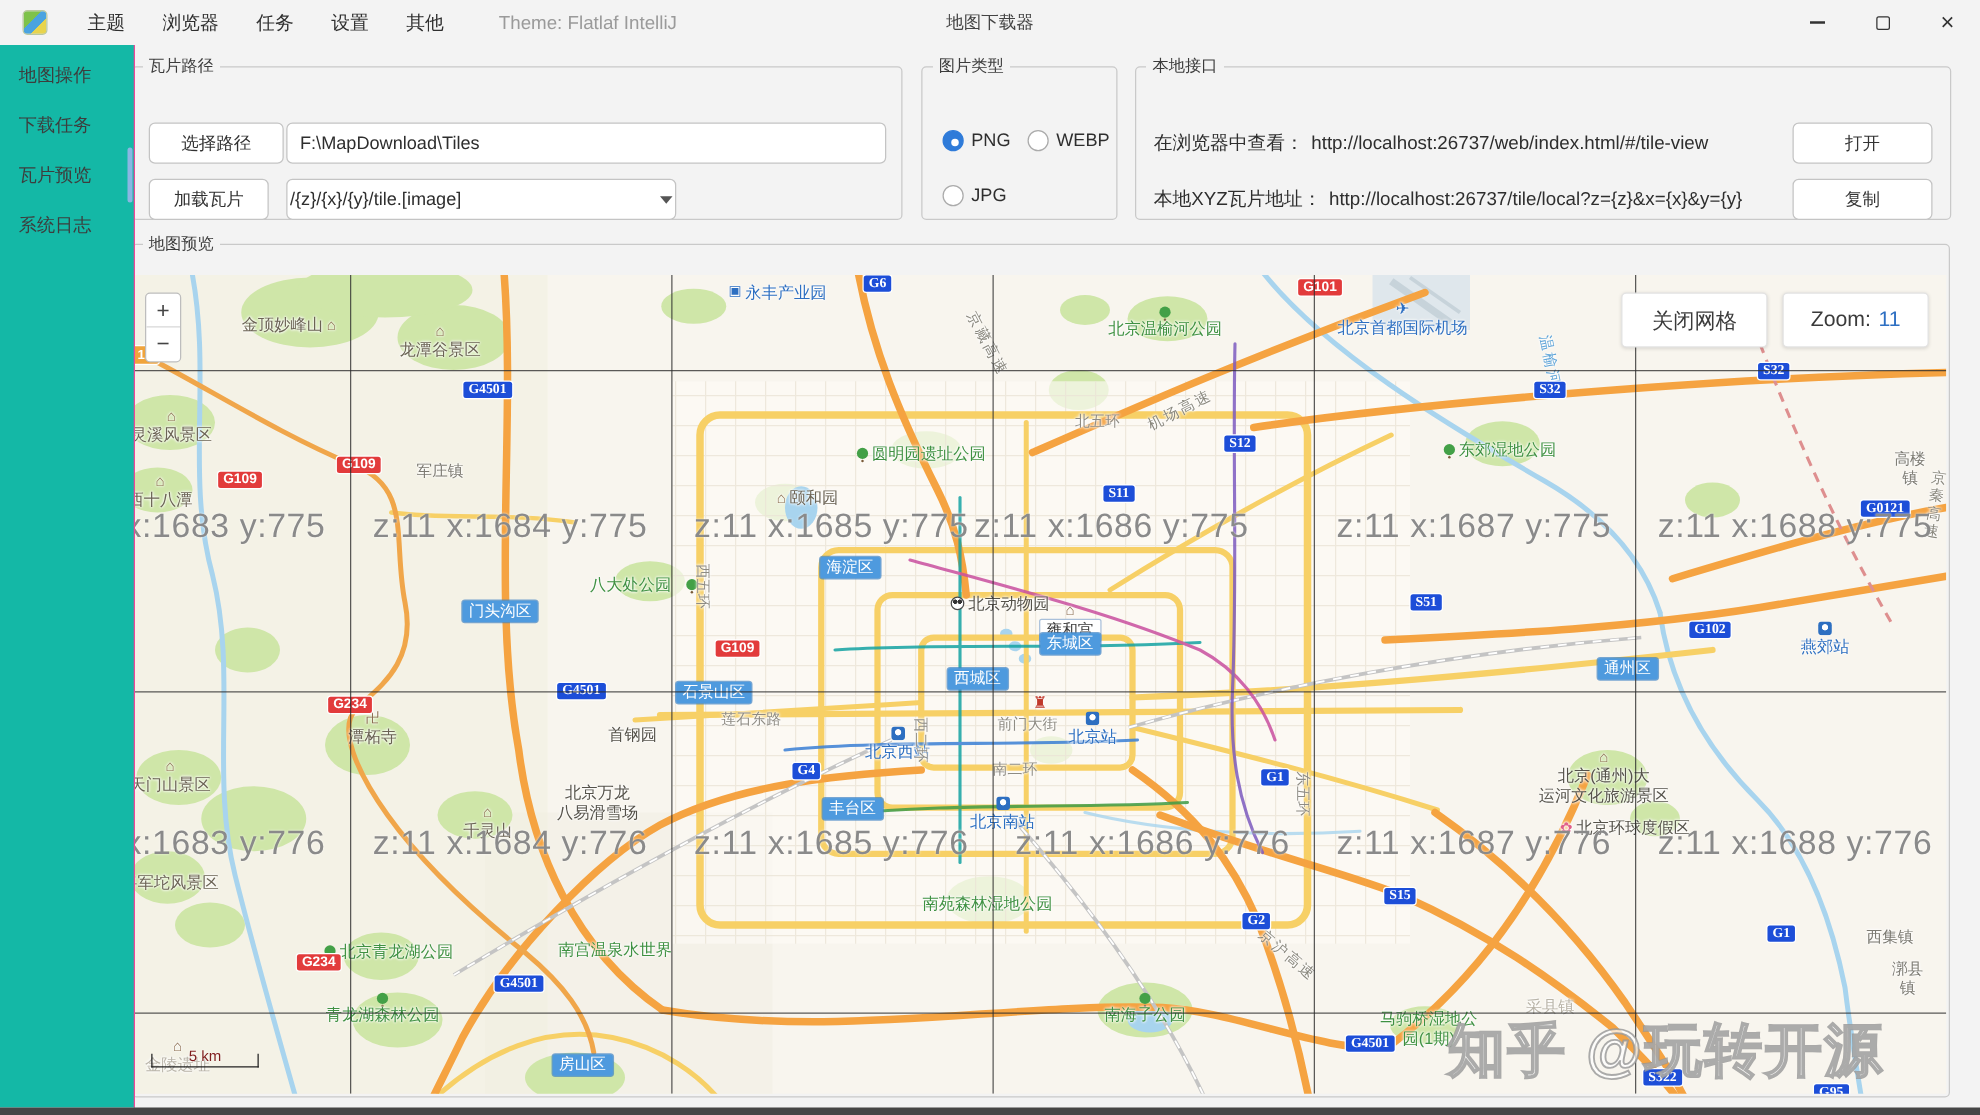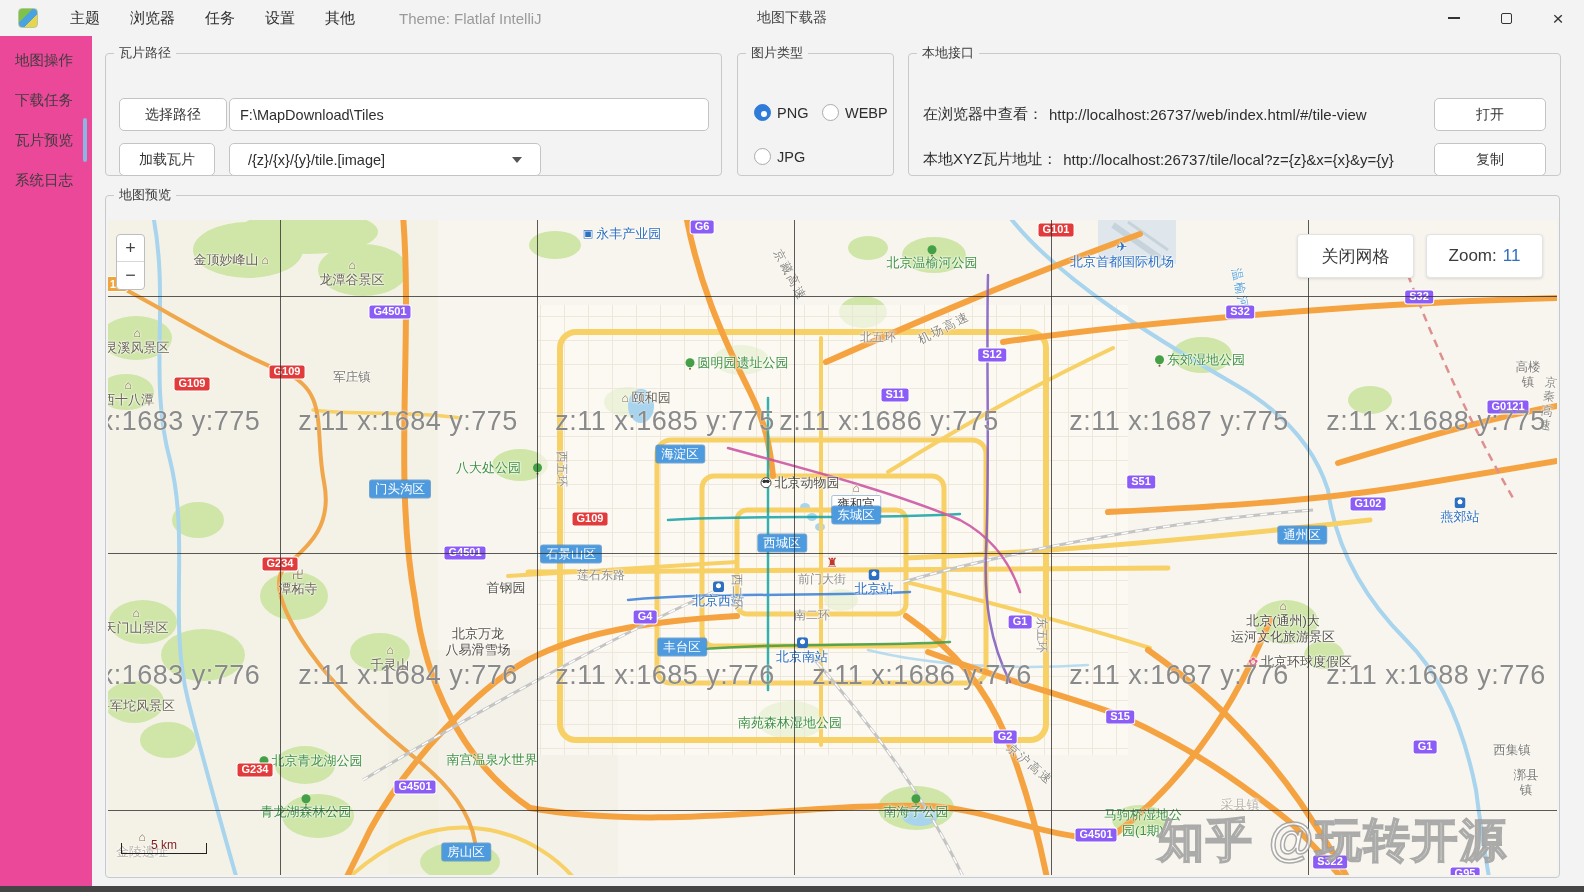--- a/index.html
+++ b/index.html
@@ -14,33 +14,33 @@
   .menubar span { cursor:default; }
   .theme-label { margin-left:44px; font-size:15px; color:#9a9a9a; }
   .window-title { position:absolute; left:50%; transform:translateX(-50%); font-size:14px; color:#444; }
   .win-controls { margin-left:auto; display:flex; height:36px; }
   .win-btn { width:52px; height:36px; display:flex; align-items:center; justify-content:center; color:#333; }
   .glyph-min { width:12px; height:1.5px; background:#333; display:block; }
   .glyph-max { width:11px; height:11px; border:1.5px solid #333; border-radius:2px; display:block; }
   .glyph-close { font-size:19px; line-height:1; }
 
   
-  .sidebar { position:absolute; left:0; top:36px; width:92px; bottom:6px; background:#ec4899; border-right:4px solid #ec4899; padding-top:4px; z-index:30; }
+  .sidebar { position:absolute; left:0; top:36px; width:108px; bottom:6px; background:#14b8a6; border-right:1px solid #ec4899; padding-top:4px; z-index:30; }
   .side-item { position:relative; height:40px; display:flex; align-items:center; padding-left:15px; font-size:14.5px; color:#3d3d3d; cursor:pointer; }
   .side-item.selected::after { content:""; position:absolute; right:1px; top:-2px; bottom:-2px; width:4px; background:#8ab6e3; border-radius:2px; }
 
   
   fieldset.panel { position:absolute; border:1px solid #c9c9c9; border-radius:4px; background:#f3f3f3; }
   fieldset.panel legend { margin-left:8px; padding:0 5px; font-size:13px; color:#3c3c3c; }
   .btn { position:absolute; background:#fff; border:1px solid #c4c4c4; border-radius:5px; font-size:14px; color:#333;
          display:flex; align-items:center; justify-content:center; cursor:pointer; font-family:inherit; }
   .textfield { position:absolute; background:#fff; border:1px solid #c4c4c4; border-radius:5px; font-size:14.5px; color:#2e2e2e;
          display:flex; align-items:center; padding:0 10px; }
   .combo { position:absolute; background:#fff; border:1px solid #c4c4c4; border-radius:5px; font-size:14.5px; color:#2e2e2e;
-         display:flex; align-items:center; padding:0 18px; cursor:pointer; }
+         display:flex; align-items:center; padding:0 2px; cursor:pointer; }
   .combo .arrow { margin-left:auto; width:0; height:0; border-left:5px solid transparent; border-right:5px solid transparent; border-top:6px solid #555; }
 
   .radio-opt { position:absolute; display:flex; align-items:center; gap:6px; font-size:14.5px; color:#2e2e2e; cursor:pointer; }
   .radio-dot { width:17px; height:17px; border-radius:50%; background:#fff; border:1px solid #ababab; position:relative; }
   .radio-opt.sel .radio-dot { background:#2f7bd9; border-color:#2f7bd9; }
   .radio-opt.sel .radio-dot::after { content:""; position:absolute; left:5.5px; top:5.5px; width:6px; height:6px; border-radius:50%; background:#fff; }
 
   .api-row { position:absolute; left:14px; right:14px; height:33px; display:flex; align-items:center; font-size:15px; color:#2e2e2e; }
   .api-row .lbl { white-space:nowrap; }
   .api-row .url { white-space:nowrap; margin-left:6px; }
@@ -67,21 +67,21 @@
   .mlabel.town { color:#7c7a72; font-size:12.5px; }
   .mlabel.faint { color:#b9b4a8; }
   .mlabel.blue { color:#2d6fc1; }
   .mlabel.station { color:#2d6fc1; }
   .mlabel.roadname { color:#8a887e; font-size:12px; letter-spacing:2px; }
   .mlabel.water { color:#5ea4d8; font-size:12px; letter-spacing:2px; }
   .mlabel.district .t { background:#4e9ade; color:#fff; padding:1px 5px; border-radius:2px; font-size:12.5px; text-shadow:none; box-shadow:0 0 0 1px rgba(62,131,196,.7); }
   .mlabel.whitebadge .t { background:#fff; color:#3a3a3a; padding:1px 5px; border-radius:2px; font-size:12.5px; text-shadow:none; border:1px solid #a9c0da; }
   .mlabel.red .t, .mlabel.green .t, .mlabel.orange .t { color:#fff; font-size:11px; font-weight:700; padding:0 4px; border-radius:2px; text-shadow:none; box-shadow:0 0 0 1px #fff; }
   .mlabel.red .t { background:#e23b3b; }
-  .mlabel.green .t { background:#8b5cf6; }
+  .mlabel.green .t { background:#1d4ed8;font-family:Liberation Serif, serif; }
 
   .mic { display:inline-block; line-height:1; }
   .ic-temple { color:#8a6b4e; font-size:12px; }
   .ic-swastika { color:#8a6b4e; font-size:11px; }
   .ic-plane { color:#2d6fc1; font-size:13px; }
   .ic-building { color:#2d6fc1; font-size:11px; }
   .ic-flower { color:#e05f8a; font-size:12px; }
   .ic-palace { color:#c0392b; font-size:13px; }
   .ic-tree { width:9px; height:9px; background:#43a047; border-radius:50%; box-shadow:0 6px 0 -3.5px #7a5b3a; }
   .ic-panda { width:11px; height:11px; border-radius:50%; border:1px solid #4a4a4a;
@@ -353,21 +353,21 @@
       <div class="mlabel scenic" style="left: 28px; top: 486px; transform: translate(-50%, -50%);"><span class="t">将军坨风景区</span></div>
       <div class="mlabel faint col" style="left: 34px; top: 625px; transform: translate(-50%, -50%);"><span class="mic ic-temple">⌂</span><span class="t">金陵遗址</span></div>
       <div class="mlabel blue" style="left: 514px; top: 14px; transform: translate(-50%, -50%);"><span class="mic ic-building">▣</span><span class="t">永丰产业园</span></div>
       <div class="mlabel park col" style="left: 824px; top: 38px; transform: translate(-50%, -50%);"><span class="mic ic-tree"></span><span class="t">北京温榆河公园</span></div>
       <div class="mlabel blue col" style="left: 1014px; top: 35px; transform: translate(-50%, -50%);"><span class="mic ic-plane">✈</span><span class="t">北京首都国际机场</span></div>
       <div class="mlabel town" style="left: 1420px; top: 155px; transform: translate(-50%, -50%);"><span class="t">高楼镇</span></div>
       <div class="mlabel park" style="left: 1092px; top: 140px; transform: translate(-50%, -50%);"><span class="mic ic-tree"></span><span class="t">东郊湿地公园</span></div>
       <div class="mlabel park" style="left: 629px; top: 143px; transform: translate(-50%, -50%);"><span class="mic ic-tree"></span><span class="t">圆明园遗址公园</span></div>
       <div class="mlabel scenic" style="left: 538px; top: 178px; transform: translate(-50%, -50%);"><span class="mic ic-temple">⌂</span><span class="t">颐和园</span></div>
       <div class="mlabel gray" style="left: 770px; top: 117px; transform: translate(-50%, -50%);"><span class="t">北五环</span></div>
-      <div class="mlabel park" style="left: 391px; top: 248px; transform: translate(-50%, -50%); gap: 12px;"><span class="t">八大处公园</span><span class="mic ic-tree"></span></div>
+      <div class="mlabel park" style="left: 407px; top: 248px; transform: translate(-50%, -50%); gap: 12px;"><span class="t">八大处公园</span><span class="mic ic-tree"></span></div>
       <div class="mlabel district" style="left: 572px; top: 234px; transform: translate(-50%, -50%);"><span class="t">海淀区</span></div>
       <div class="mlabel district" style="left: 292px; top: 269px; transform: translate(-50%, -50%);"><span class="t">门头沟区</span></div>
       <div class="mlabel dark" style="left: 692px; top: 263px; transform: translate(-50%, -50%);"><span class="mic ic-panda"></span><span class="t">北京动物园</span></div>
       <div class="mlabel whitebadge col" style="left: 748px; top: 278px; transform: translate(-50%, -50%);"><span class="mic ic-temple">⌂</span><span class="t">雍和宫</span></div>
       <div class="mlabel district" style="left: 748px; top: 295px; transform: translate(-50%, -50%);"><span class="t">东城区</span></div>
       <div class="mlabel district" style="left: 674px; top: 323px; transform: translate(-50%, -50%);"><span class="t">西城区</span></div>
       <div class="mlabel district" style="left: 463px; top: 334px; transform: translate(-50%, -50%);"><span class="t">石景山区</span></div>
       <div class="mlabel district" style="left: 1194px; top: 315px; transform: translate(-50%, -50%);"><span class="t">通州区</span></div>
       <div class="mlabel dark" style="left: 398px; top: 368px; transform: translate(-50%, -50%);"><span class="t">首钢园</span></div>
       <div class="mlabel gray" style="left: 493px; top: 355px; transform: translate(-50%, -50%);"><span class="t">莲石东路</span></div>

